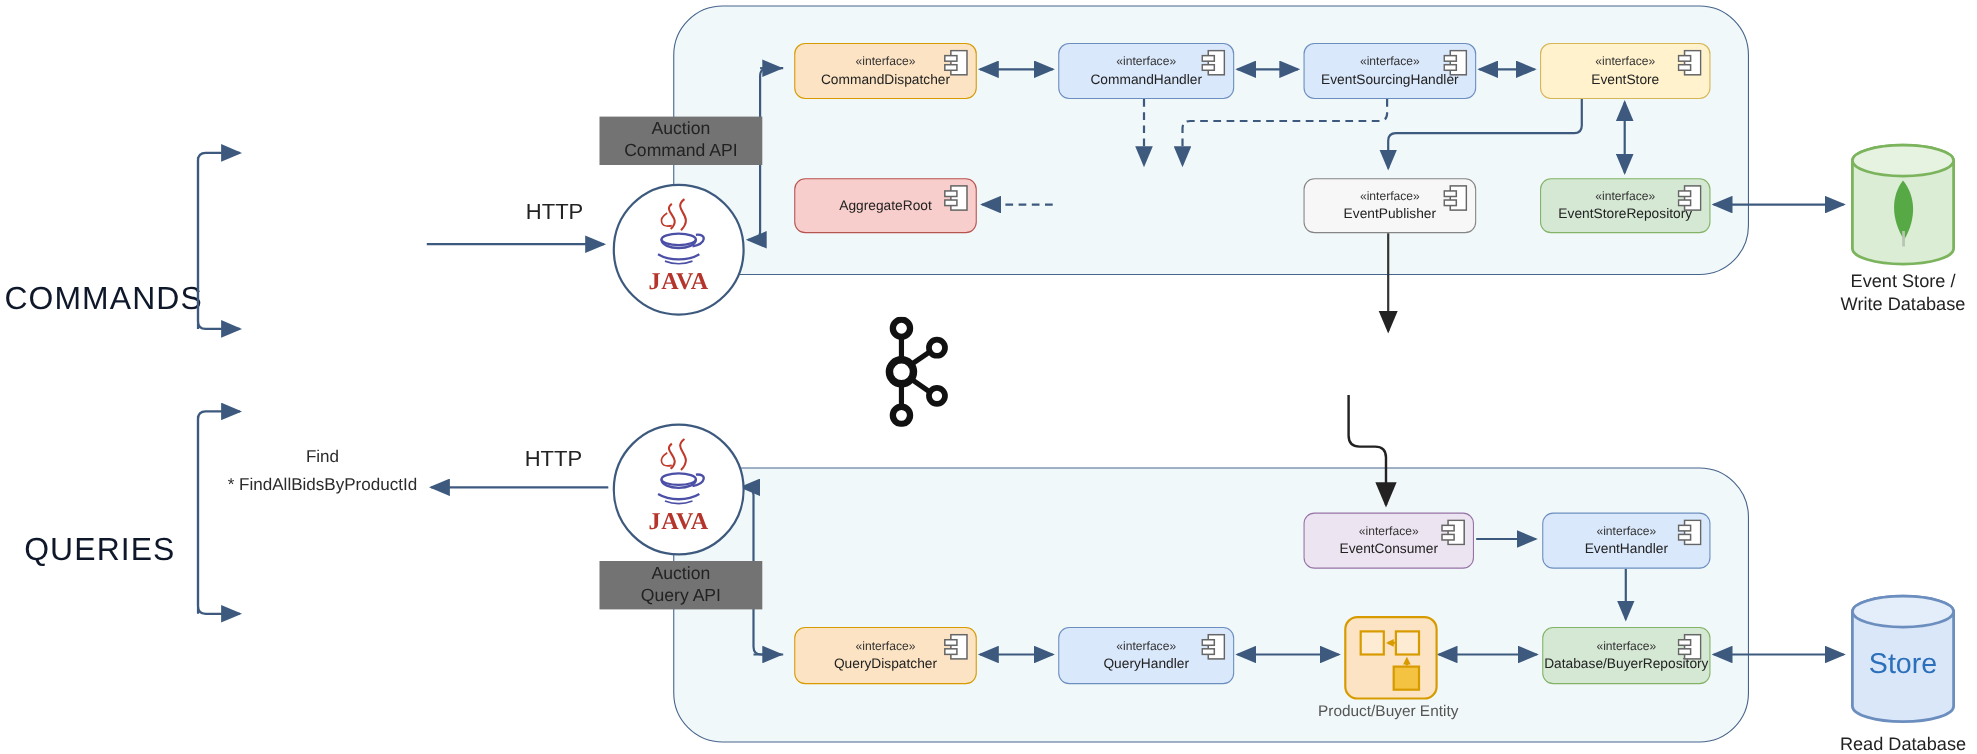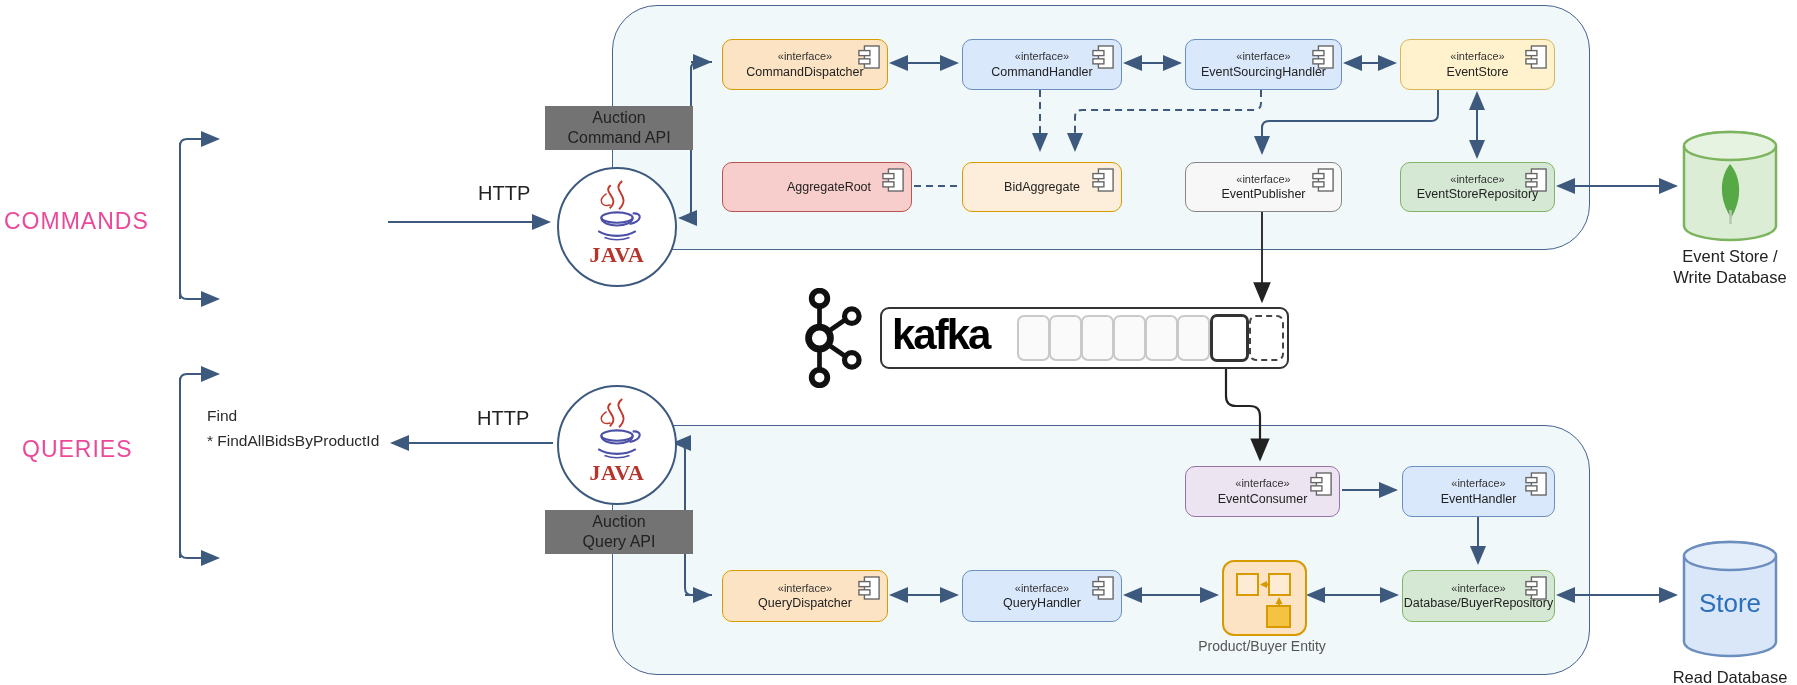--- a/index.html
+++ b/index.html
@@ -27,21 +27,21 @@
   .c-cream{background:#FCEEDA;border-color:#D79B00;}
   .c-gray{background:#F7F7F7;border-color:#858585;}
   .c-green{background:#D5E8D4;border-color:#82B366;}
   .c-purple{background:#EDE4F1;border-color:#9673A6;}
   
   .javanode{position:absolute;width:116px;height:116px;border-radius:50%;background:#fff;
             border:2.4px solid #3D5A7E;z-index:5;display:flex;align-items:center;justify-content:center;}
   .apilabel{position:absolute;background:#737373;z-index:6;text-align:center;font-size:16px;
             line-height:20px;color:#222;padding:2px 4px;}
   
-  .bigcap{position:absolute;font-size:23px;letter-spacing:1px;color:#ec4899;z-index:2;}
+  .bigcap{position:absolute;font-size:29px;letter-spacing:1px;color:#0f172a;z-index:2;margin-top:48px;}
   .cmdlist{position:absolute;font-size:15.5px;line-height:24px;color:#2b2b2b;z-index:2;}
   .httplbl{position:absolute;font-size:20px;color:#222;z-index:2;}
   
   #queue{position:absolute;left:880px;top:307px;width:405px;height:58px;background:#fff;
          border:2.2px solid #333;border-radius:9px;z-index:4;}
   #kwordmark{position:absolute;left:10px;top:2px;font-size:42px;font-weight:bold;
              letter-spacing:-2px;color:#000;}
   .slot{position:absolute;top:6px;width:29px;height:42px;border:2px solid #C9C9C9;
         border-radius:7px;background:#FAFAFA;}
   .slot.dk{border:3px solid #333;background:#fff;width:33px;top:5px;}
@@ -105,21 +105,21 @@
     <path class="wire" d="M 891,595 H 957" marker-start="url(#ah)" marker-end="url(#ah)"></path>
     <path class="wire" d="M 1125,595 H 1217" marker-start="url(#ah)" marker-end="url(#ah)"></path>
     <path class="wire" d="M 1308,595 H 1397" marker-start="url(#ah)" marker-end="url(#ah)"></path>
     <path class="wire" d="M 1558,595 H 1676" marker-start="url(#ah)" marker-end="url(#ah)"></path>
   </svg>
 
   <div class="bigcap" style="left:4px;top:208px;">COMMANDS</div>
   <div class="httplbl" style="left:478px;top:182px;">HTTP</div>
 
   <div class="bigcap" style="left:22px;top:436px;">QUERIES</div>
-  <div class="cmdlist" style="left:207px;top:403px;line-height:25px;">
+  <div class="cmdlist" style="left:207px;top:403px;line-height:25px;text-align:center;">
     <span style="display:block">Find</span>
     <span style="display:block">* FindAllBidsByProductId</span>
   </div>
   <div class="httplbl" style="left:477px;top:407px;">HTTP</div>
 
   <div class="apilabel" style="left:545px;top:106px;width:140px;">
     <span style="display:block">Auction</span>
     <span style="display:block">Command API</span>
   </div>
   <div class="javanode" style="left:557px;top:167px;">
@@ -183,35 +183,27 @@
   </div>
   <div class="comp c-yellow" style="left:1400px;top:39px;width:153px;height:49px;">
     <svg class="cicon" width="22" height="24" viewBox="0 0 24 26">
         <rect x="7" y="1" width="16" height="24" fill="#fff" stroke="#666" stroke-width="1.5"></rect>
         <rect x="1" y="6" width="12" height="5.5" fill="#fff" stroke="#666" stroke-width="1.5"></rect>
         <rect x="1" y="15" width="12" height="5.5" fill="#fff" stroke="#666" stroke-width="1.5"></rect>
       </svg>
     <span class="st">«interface»</span>
     <span class="nm">EventStore</span>
   </div>
-  <div class="comp c-pink" style="left:722px;top:162px;width:164px;height:48px;padding-left:24px;">
+  <div class="comp c-pink" style="left:722px;top:162px;width:164px;height:48px;">
     <svg class="cicon" width="22" height="24" viewBox="0 0 24 26">
         <rect x="7" y="1" width="16" height="24" fill="#fff" stroke="#666" stroke-width="1.5"></rect>
         <rect x="1" y="6" width="12" height="5.5" fill="#fff" stroke="#666" stroke-width="1.5"></rect>
         <rect x="1" y="15" width="12" height="5.5" fill="#fff" stroke="#666" stroke-width="1.5"></rect>
       </svg>
     <span class="nm">AggregateRoot</span>
-  </div>
-  <div class="comp c-cream" style="left:962px;top:162px;width:158px;height:48px;">
-    <svg class="cicon" width="22" height="24" viewBox="0 0 24 26">
-        <rect x="7" y="1" width="16" height="24" fill="#fff" stroke="#666" stroke-width="1.5"></rect>
-        <rect x="1" y="6" width="12" height="5.5" fill="#fff" stroke="#666" stroke-width="1.5"></rect>
-        <rect x="1" y="15" width="12" height="5.5" fill="#fff" stroke="#666" stroke-width="1.5"></rect>
-      </svg>
-    <span class="nm">BidAggregate</span>
   </div>
   <div class="comp c-gray" style="left:1185px;top:162px;width:155px;height:48px;">
     <svg class="cicon" width="22" height="24" viewBox="0 0 24 26">
         <rect x="7" y="1" width="16" height="24" fill="#fff" stroke="#666" stroke-width="1.5"></rect>
         <rect x="1" y="6" width="12" height="5.5" fill="#fff" stroke="#666" stroke-width="1.5"></rect>
         <rect x="1" y="15" width="12" height="5.5" fill="#fff" stroke="#666" stroke-width="1.5"></rect>
       </svg>
     <span class="st">«interface»</span>
     <span class="nm">EventPublisher</span>
   </div>
@@ -229,31 +221,20 @@
     <circle cx="20" cy="10" r="7.5" stroke="#111" stroke-width="5.5" fill="none"></circle>
     <circle cx="20" cy="48" r="10.5" stroke="#111" stroke-width="6.5" fill="none"></circle>
     <circle cx="20" cy="86" r="7.5" stroke="#111" stroke-width="5.5" fill="none"></circle>
     <circle cx="51" cy="27" r="7" stroke="#111" stroke-width="5" fill="none"></circle>
     <circle cx="51" cy="69" r="7" stroke="#111" stroke-width="5" fill="none"></circle>
     <line x1="20" y1="18" x2="20" y2="37" stroke="#111" stroke-width="4.5"></line>
     <line x1="20" y1="59" x2="20" y2="78" stroke="#111" stroke-width="4.5"></line>
     <line x1="28" y1="42" x2="44" y2="31" stroke="#111" stroke-width="4.5"></line>
     <line x1="28" y1="54" x2="44" y2="65" stroke="#111" stroke-width="4.5"></line>
   </svg>
-  <div id="queue">
-    <div id="kwordmark">kafka</div>
-    <div class="slot" style="left:135px;"></div>
-    <div class="slot" style="left:167px;"></div>
-    <div class="slot" style="left:199px;"></div>
-    <div class="slot" style="left:231px;"></div>
-    <div class="slot" style="left:263px;"></div>
-    <div class="slot" style="left:295px;"></div>
-    <div class="slot dk" style="left:328px;"></div>
-    <div class="slot dsh" style="left:367px;"></div>
-  </div>
 
   <div class="comp c-purple" style="left:1185px;top:466px;width:153px;height:49px;">
     <svg class="cicon" width="22" height="24" viewBox="0 0 24 26">
         <rect x="7" y="1" width="16" height="24" fill="#fff" stroke="#666" stroke-width="1.5"></rect>
         <rect x="1" y="6" width="12" height="5.5" fill="#fff" stroke="#666" stroke-width="1.5"></rect>
         <rect x="1" y="15" width="12" height="5.5" fill="#fff" stroke="#666" stroke-width="1.5"></rect>
       </svg>
     <span class="st">«interface»</span>
     <span class="nm">EventConsumer</span>
   </div>

